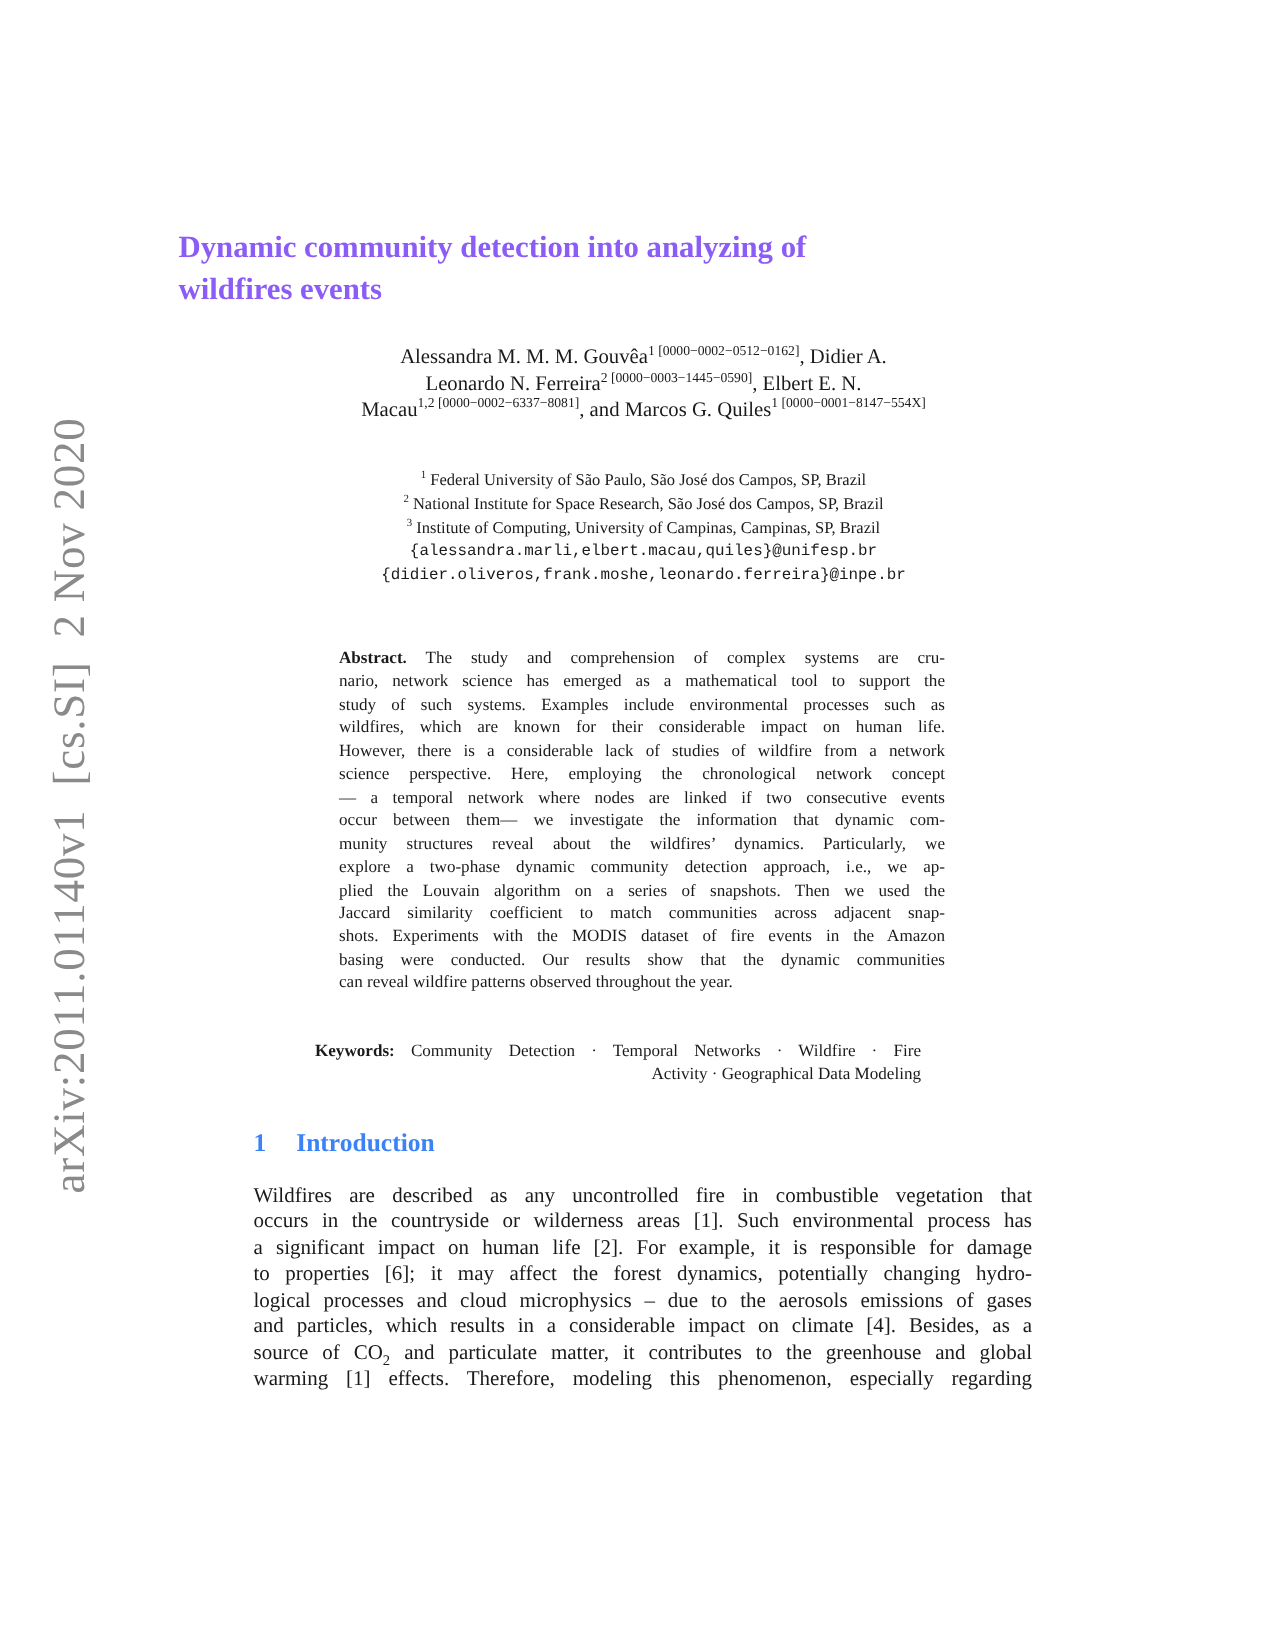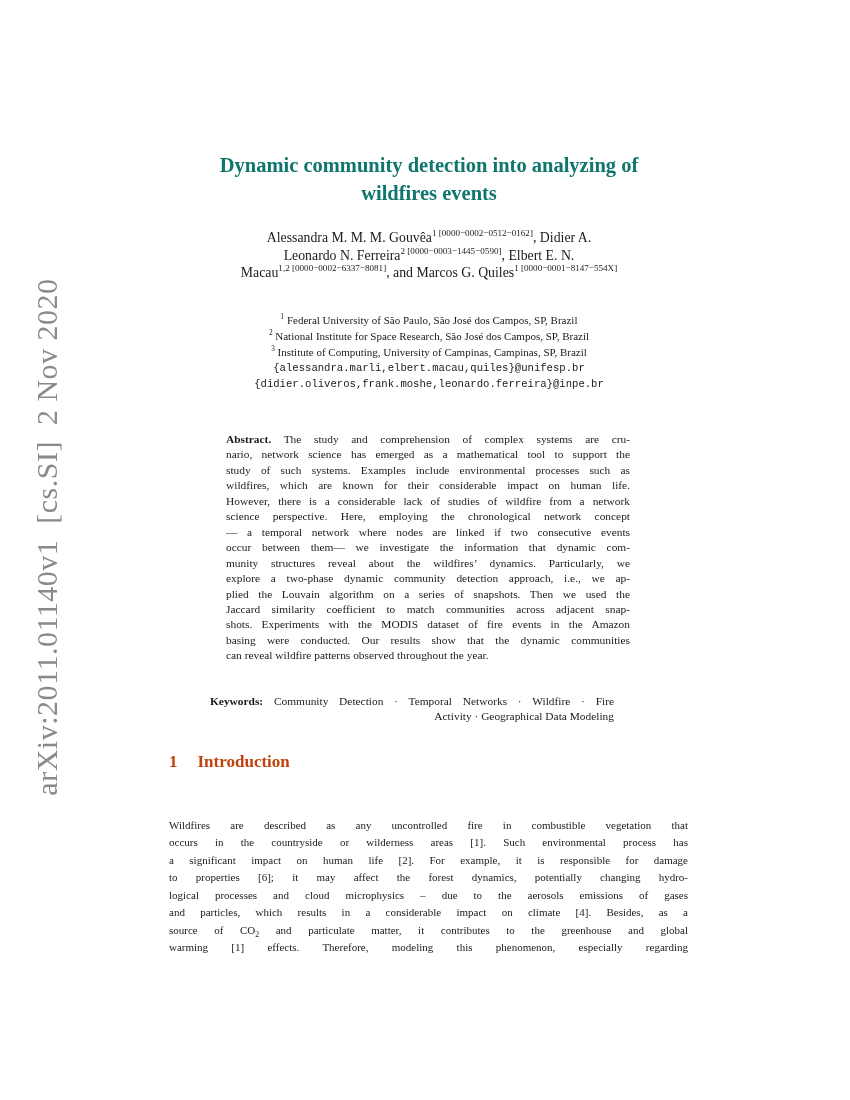--- a/index.html
+++ b/index.html
@@ -28,25 +28,24 @@
     color: #8a8a8a;
     white-space: pre;
     letter-spacing: 0.5px;
   }
 
   .title-block {
     position: absolute;
     top: 151px;
     left: 119px;
     width: 620px;
-    text-align: center;
     font-weight: bold;
     font-size: 20.5px;
     line-height: 28px;
-    color: #0f766e;
+    color: #8b5cf6;
   }
 
   .authors-block {
     position: absolute;
     top: 229px;
     left: 129px;
     width: 600px;
     text-align: center;
     font-size: 13.8px;
     line-height: 17.6px;
@@ -98,32 +97,31 @@
   .left-line { text-align: right; }
 
   .section-heading {
     position: absolute;
     top: 751px;
     left: 169px;
     width: 519px;
     font-weight: bold;
     font-size: 17px;
     line-height: 22px;
-    color: #c2410c;
+    color: #3b82f6;
   }
   .section-heading .sec-num { margin-right: 20px; }
 
   .intro-block {
     position: absolute;
     top: 789px;
     left: 169px;
     width: 519px;
-    font-size: 11px;
+    font-size: 14px;
     line-height: 17.45px;
-    margin-top: 28px;
   }
 
   .bold { font-weight: bold; }
 </style>
 </head>
 <body>
 
 <div class="page">
 
   <div class="arxiv-stamp">arXiv:2011.01140v1  [cs.SI]  2 Nov 2020</div>

